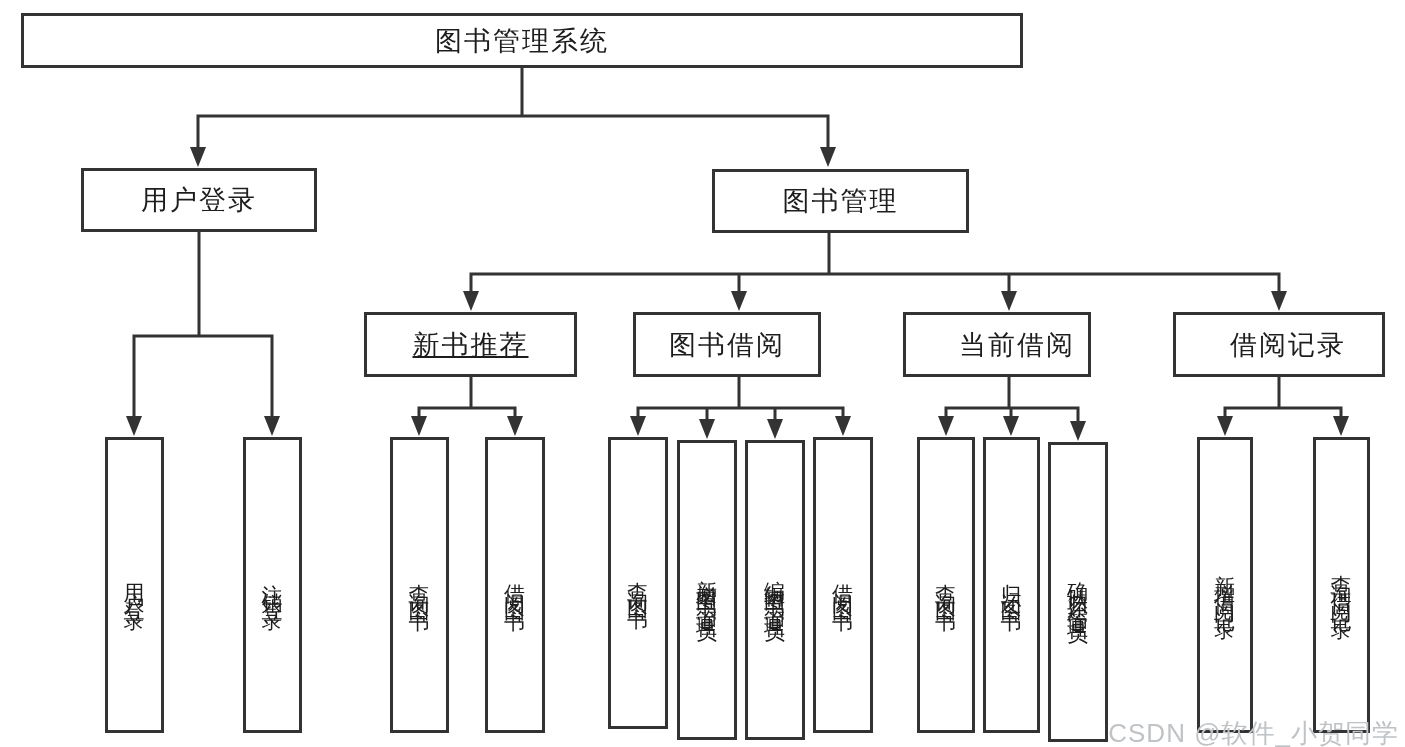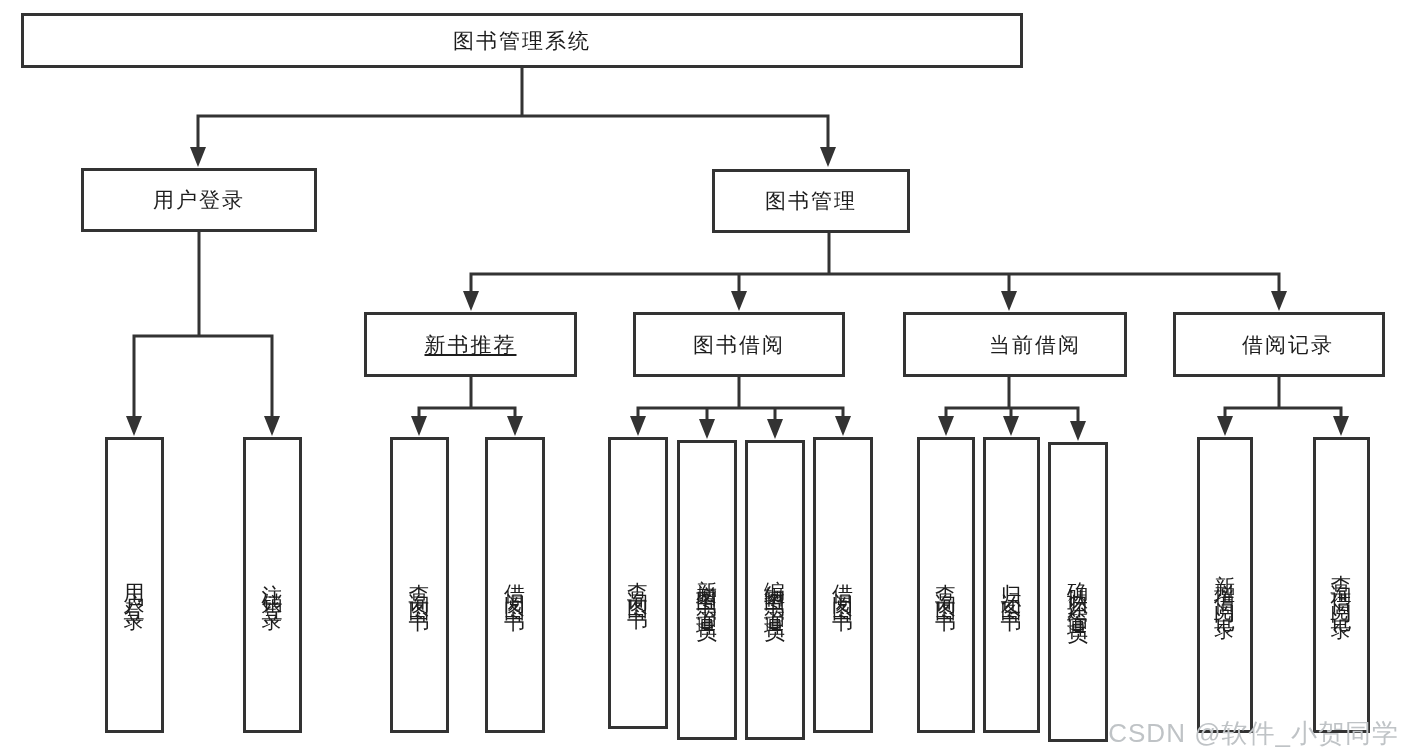--- a/index.html
+++ b/index.html
@@ -19,21 +19,21 @@
     position: absolute;
     box-sizing: border-box;
     border: 3px solid #333333;
     background: #ffffff;
     display: flex;
     align-items: center;
     justify-content: center;
     color: #1d1d1d;
   }
   .hnode {
-    font-size: 21px;
+    font-size: 27px;
     letter-spacing: 2px;
   }
   .vnode .vtext {
     writing-mode: vertical-rl;
     text-orientation: mixed;
     font-size: 21px;
     letter-spacing: 9px;
     line-height: 1;
     white-space: nowrap;
   }
@@ -75,31 +75,31 @@
              M1217 416 L1233 416 L1225 436 Z M1333 416 L1349 416 L1341 436 Z"></path>
   </svg>
 
   <div class="node hnode" style="left:21px; top:13px; width:1002px; height:55px;">
     <span>图书管理系统</span>
   </div>
 
   <div class="node hnode" style="left:81px; top:168px; width:236px; height:64px;">
     <span>用户登录</span>
   </div>
-  <div class="node hnode" style="left:712px; top:169px; width:198px; height:64px;">
+  <div class="node hnode" style="left:712px; top:169px; width:257px; height:64px;">
     <span>图书管理</span>
   </div>
 
   <div class="node hnode" style="left:364px; top:312px; width:213px; height:65px;text-decoration:underline;">
     <span>新书推荐</span>
   </div>
-  <div class="node hnode" style="left:633px; top:312px; width:212px; height:65px;align-items:center;">
+  <div class="node hnode" style="left:633px; top:312px; width:188px; height:65px;align-items:center;">
     <span>图书借阅</span>
   </div>
-  <div class="node hnode" style="left:903px; top:312px; width:224px; height:65px;padding-left:40px;">
+  <div class="node hnode" style="left:903px; top:312px; width:188px; height:65px;padding-left:40px;">
     <span>当前借阅</span>
   </div>
   <div class="node hnode" style="left:1173px; top:312px; width:212px; height:65px;padding-left:18px;">
     <span>借阅记录</span>
   </div>
 
   <div class="node vnode" style="left:105px; top:437px; width:59px; height:296px;">
     <span class="vtext">用户登录</span>
   </div>
   <div class="node vnode" style="left:243px; top:437px; width:59px; height:296px;">

